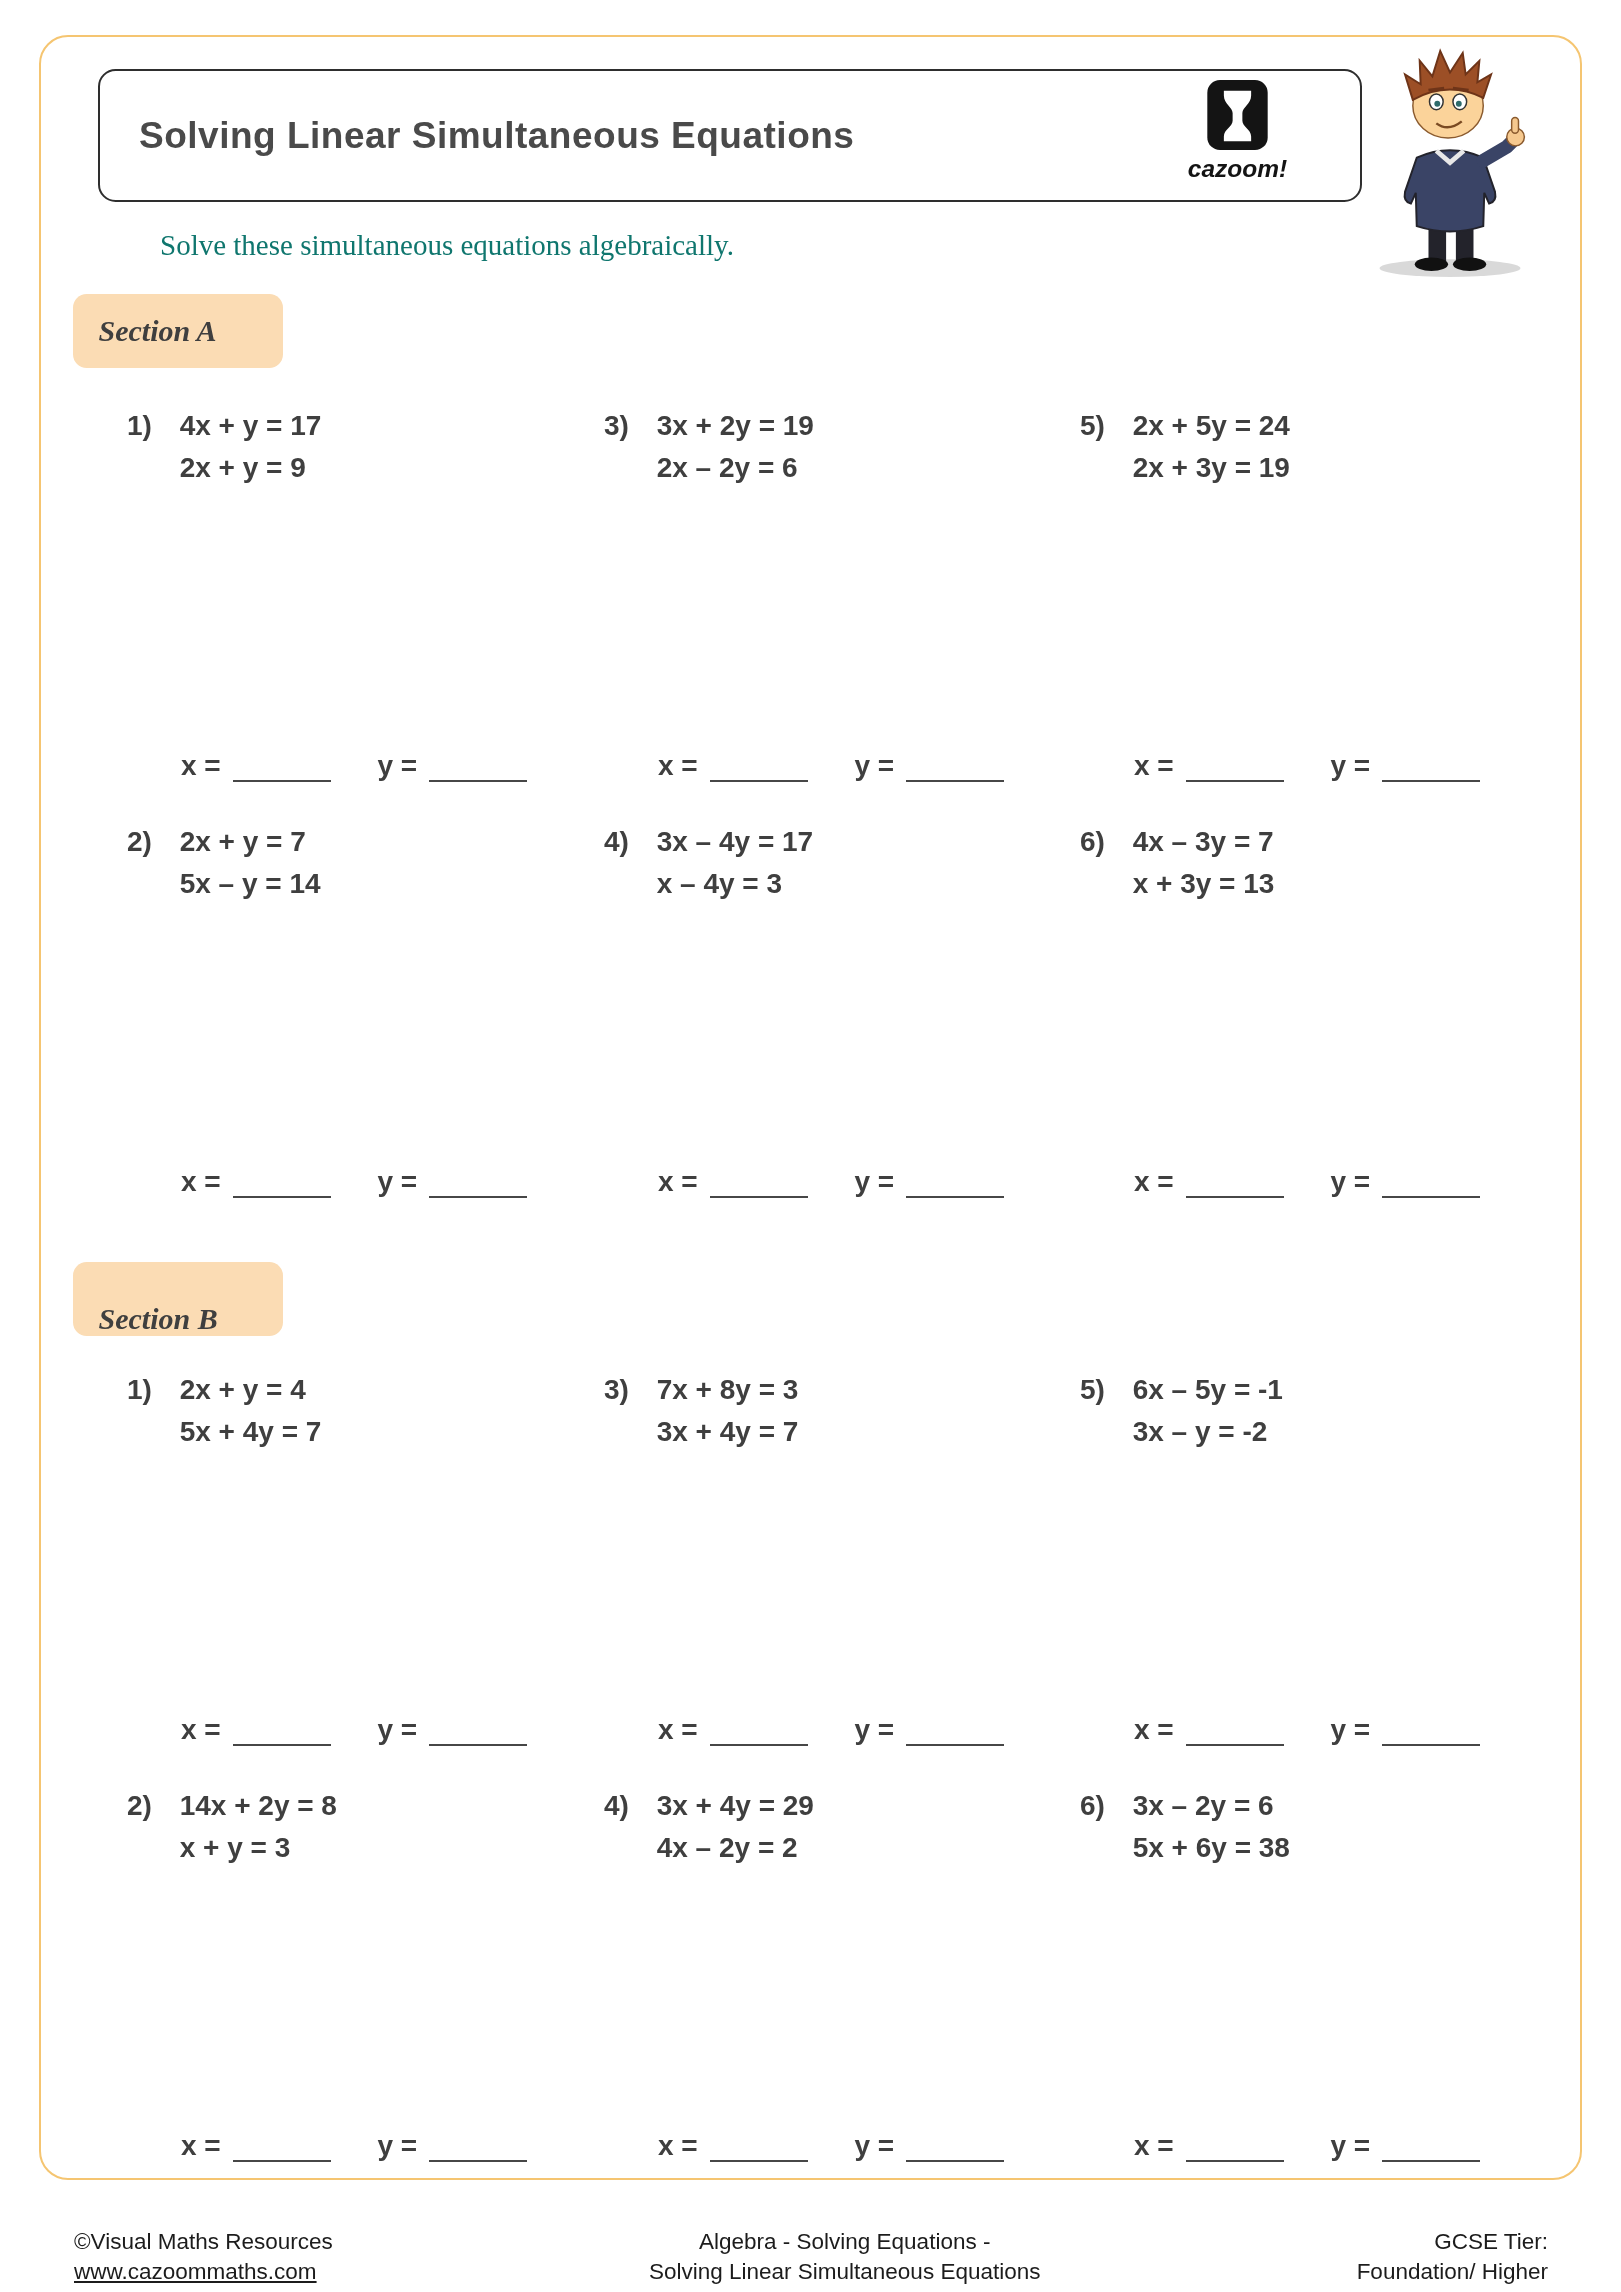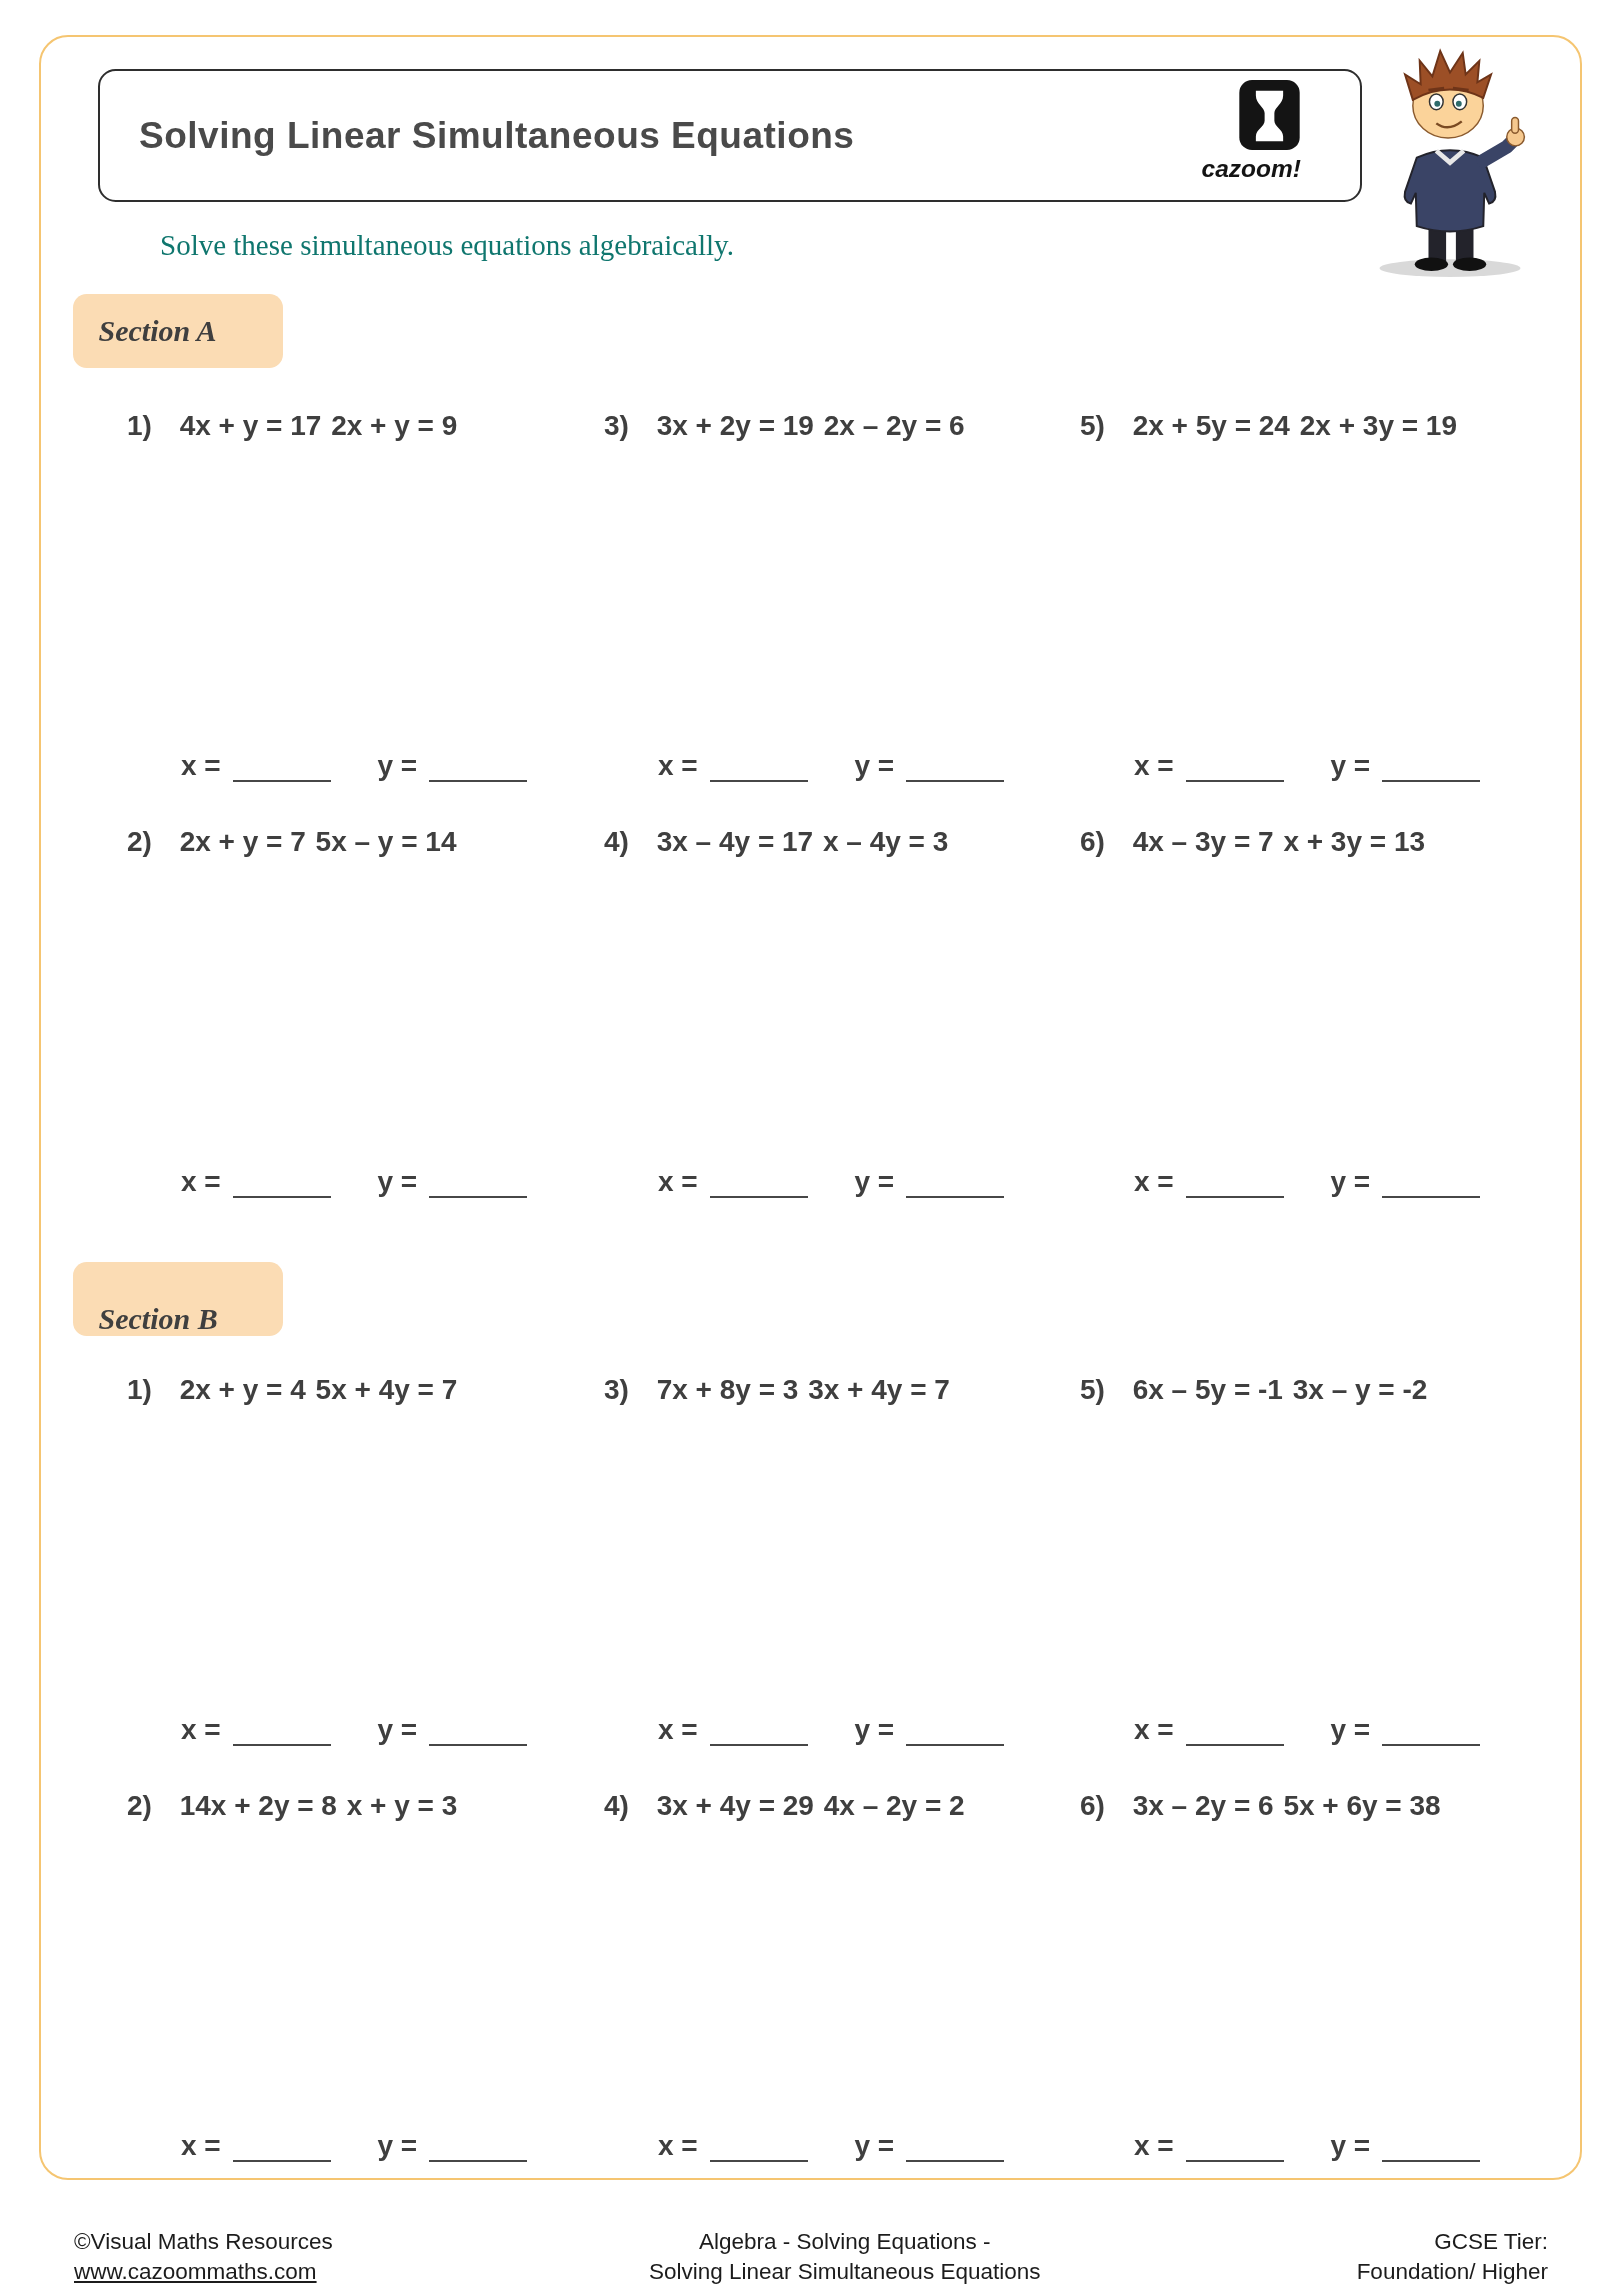--- a/index.html
+++ b/index.html
@@ -9,21 +9,21 @@
 
   .frame { position:absolute; left:39px; top:35px; width:1543px; height:2145px;
            border:2.9px solid #F5C571; border-radius:29px; }
 
   .title-box { position:absolute; left:98px; top:69px; width:1264px; height:133px;
                background:#ffffff; border:2.5px solid #2e2e2e; border-radius:17.6px;
                display:flex; align-items:center; padding:0 39px; z-index:2; }
   .page-title { font-size:37px; font-weight:bold; color:#4a4a4a; letter-spacing:0.5px; }
 
   .logo { position:absolute; right:59px; top:7.8px; width:127px; height:118px;
-          display:flex; flex-direction:column; align-items:flex-end; justify-content:flex-start; }
+          display:flex; flex-direction:column; align-items:center; justify-content:flex-start; }
   .logo-text { font-style:italic; font-weight:bold; font-size:24.5px; color:#141414; margin-top:2px; }
 
   .mascot { position:absolute; left:1360px; top:45px; z-index:3; }
 
   .subtitle { position:absolute; left:132px; top:229px; font-family:"Liberation Serif", serif;
               font-size:29px; color:#0f766e;margin-left:28px; }
 
   .badge { position:absolute; left:73px; width:210px; height:74px; background:#FBDCB4;
            border-radius:13.7px; display:flex; align-items:center; padding-left:25.5px; }
   .badge-a { top:294px; }
@@ -32,21 +32,21 @@
                         font-size:30px; color:#3f3f3f; }
 
   .grid { position:absolute; left:127px; width:1431px; display:grid;
           grid-template-columns:477px 476px 1fr; row-gap:44px; }
   .grid-a { top:410px; }
   .grid-b { top:1374px; }
 
   .problem { height:372px; display:flex; flex-direction:column; justify-content:space-between; }
   .prob-head { display:flex; gap:15.7px; font-size:28px; font-weight:bold; color:#3f3f3f; }
   .pnum { min-width:37px; }
-  .eqs { display:flex; flex-direction:row; gap:9.8px;justify-content:space-between; }
+  .eqs { display:flex; flex-direction:column; gap:9.8px;justify-content:space-between; }
 
   .answer-line { display:flex; align-items:flex-end; font-size:28px; font-weight:bold;
                  color:#3f3f3f; padding-left:54px; }
   .albl { line-height:33px; }
   .blank { display:inline-block; width:98px; height:33px; border-bottom:2.9px solid #474747; margin-left:11.8px; }
   .blank.first { margin-right:47px; }
 
   .footer { position:absolute; left:74px; top:2207px; width:1474px;
             display:flex; justify-content:space-between; align-items:flex-start;
             font-size:22.5px; color:#1c1c1c; line-height:1.35;margin-top:20px; }

